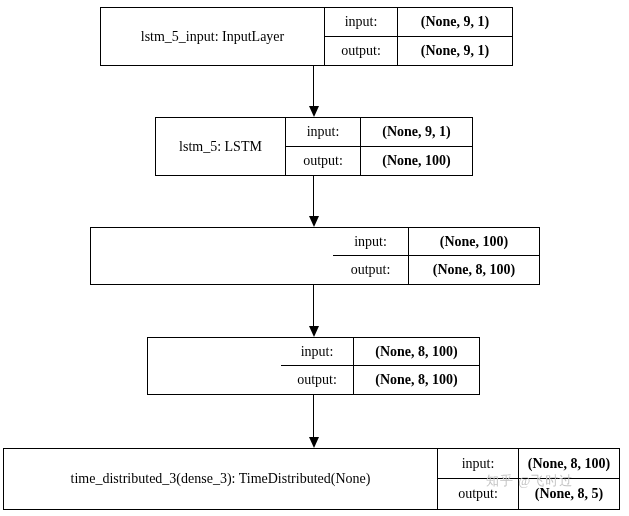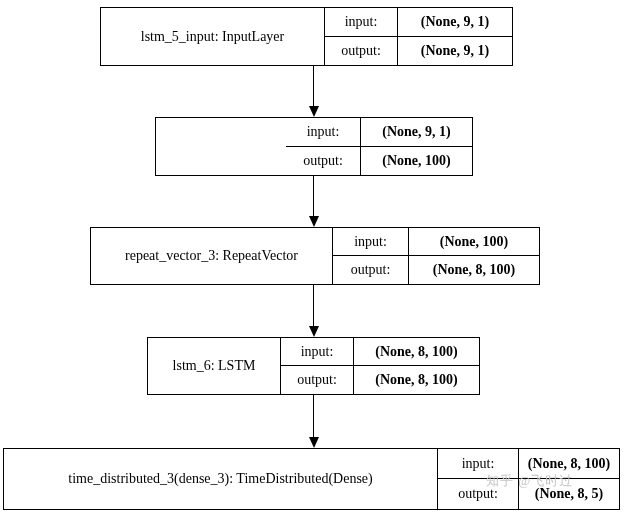--- a/index.html
+++ b/index.html
@@ -83,59 +83,58 @@
     <div class="lbl row-out">output:</div>
     <div class="val row-out">(None, 9, 1)</div>
   </div>
 
   <div class="arrow" style="left:309px;top:66px;height:51px;">
     <div class="shaft"></div>
     <div class="head"></div>
   </div>
 
   <div class="node" style="left:155px;top:117px;width:318px;height:59px;grid-template-columns:130px 75px 1fr;">
+    <div class="name">lstm_5: LSTM</div>
     <div class="lbl row-in">input:</div>
     <div class="val row-in">(None, 9, 1)</div>
     <div class="lbl row-out">output:</div>
     <div class="val row-out">(None, 100)</div>
   </div>
 
   <div class="arrow" style="left:309px;top:176px;height:51px;">
     <div class="shaft"></div>
     <div class="head"></div>
   </div>
 
   <div class="node" style="left:90px;top:227px;width:450px;height:58px;grid-template-columns:242px 76px 1fr;">
-    <div class="name">repeat_vector_3: RepeatVector</div>
     <div class="lbl row-in">input:</div>
     <div class="val row-in">(None, 100)</div>
     <div class="lbl row-out">output:</div>
     <div class="val row-out">(None, 8, 100)</div>
   </div>
 
   <div class="arrow" style="left:309px;top:285px;height:52px;">
     <div class="shaft"></div>
     <div class="head"></div>
   </div>
 
   <div class="node" style="left:147px;top:337px;width:333px;height:58px;grid-template-columns:133px 73px 1fr;">
-    <div class="name">lstm_6: LSTM</div>
     <div class="lbl row-in">input:</div>
     <div class="val row-in">(None, 8, 100)</div>
     <div class="lbl row-out">output:</div>
     <div class="val row-out">(None, 8, 100)</div>
   </div>
 
   <div class="arrow" style="left:309px;top:395px;height:53px;">
     <div class="shaft"></div>
     <div class="head"></div>
   </div>
 
   <div class="node" style="left:3px;top:448px;width:617px;height:62px;grid-template-columns:434px 81px 1fr;">
-    <div class="name">time_distributed_3(dense_3): TimeDistributed(Dense)</div>
+    <div class="name">time_distributed_3(dense_3): TimeDistributed(None)</div>
     <div class="lbl row-in">input:</div>
     <div class="val row-in">(None, 8, 100)</div>
     <div class="lbl row-out">output:</div>
     <div class="val row-out">(None, 8, 5)</div>
   </div>
 
   <div class="watermark">知乎 @飞时过</div>
 
 </div>
 

